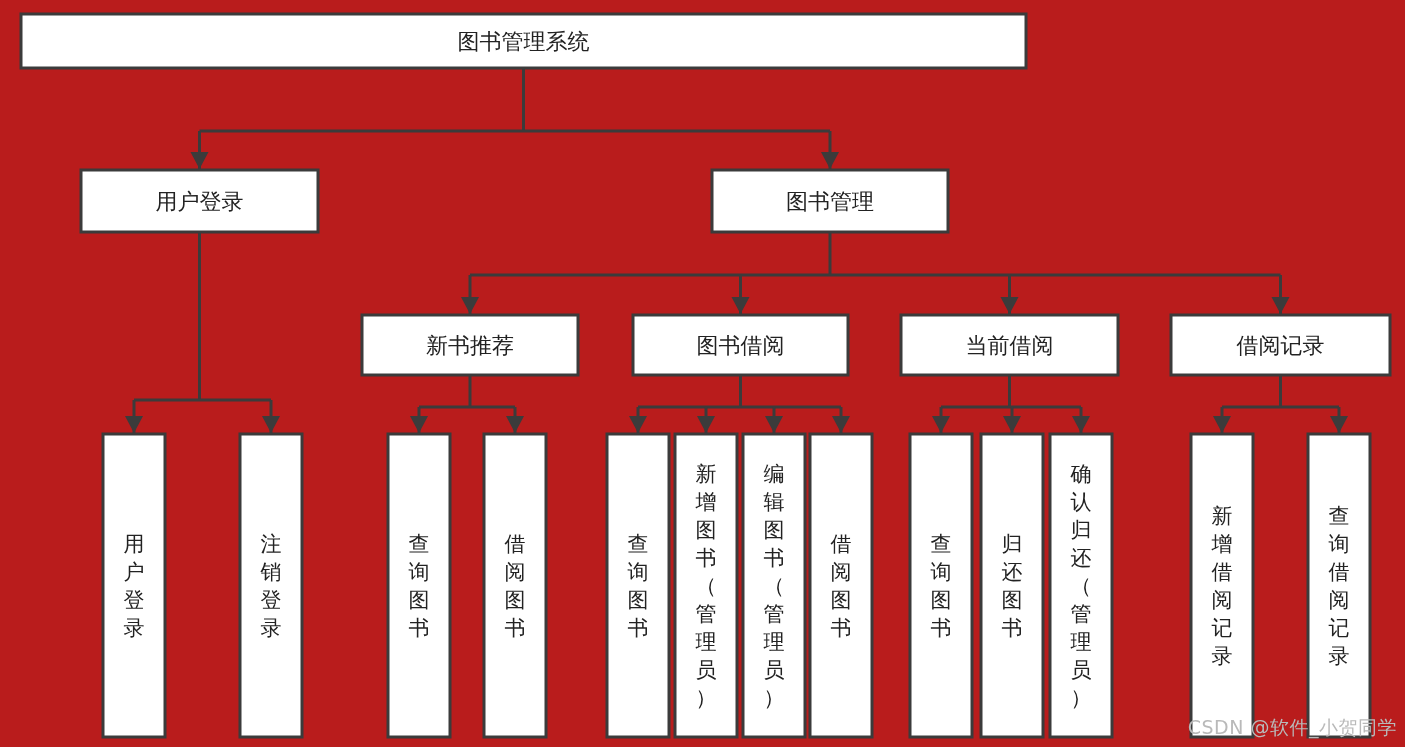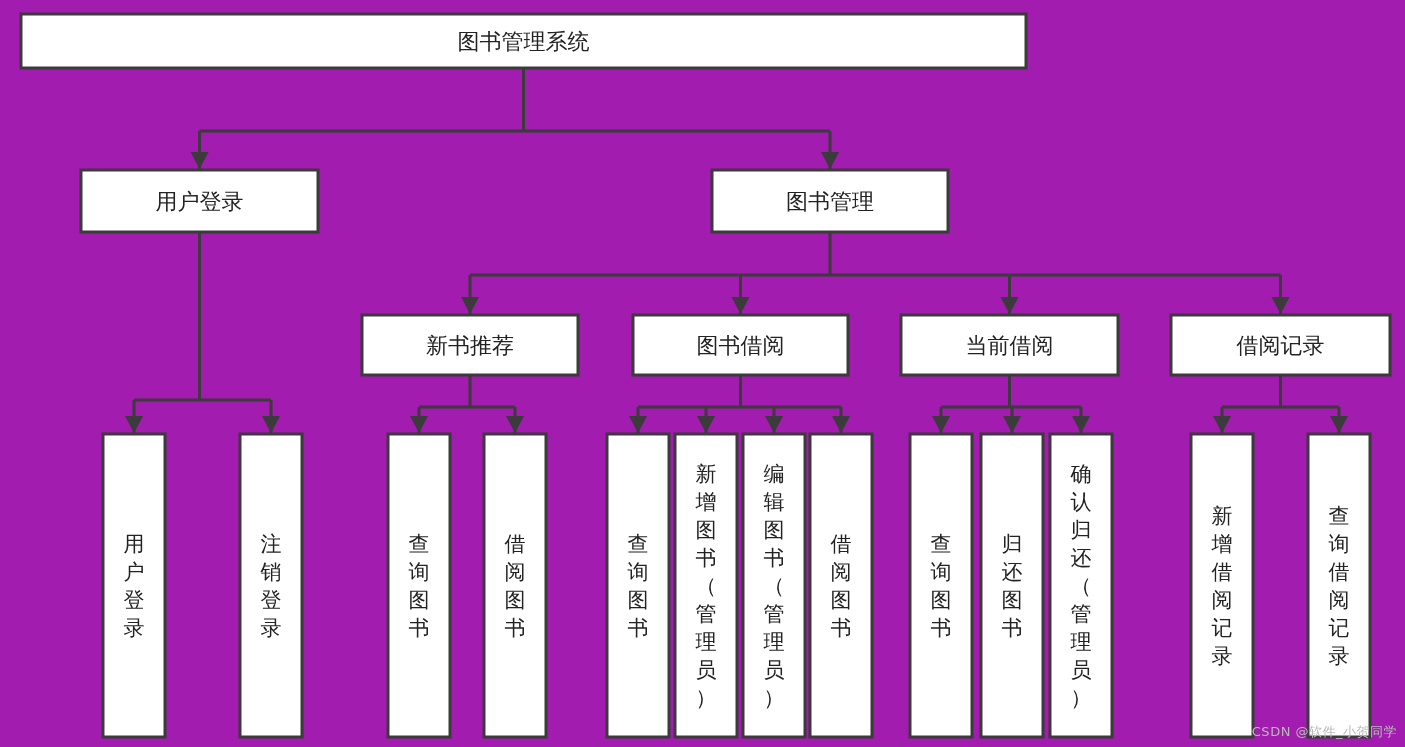--- a/index.html
+++ b/index.html
@@ -10,21 +10,21 @@
   body {
     width: 1405px;
     height: 747px;
     font-family: "DejaVu Sans", "Liberation Sans", sans-serif;
     overflow: hidden;
   }
   #diagram-root {
     position: relative;
     width: 1405px;
     height: 747px;
-    background: #a21caf;
+    background: #b91c1c;
   }
   svg#flowchart {
     position: absolute;
     top: 0;
     left: 0;
     width: 1405px;
     height: 747px;
     display: block;
   }
   .node-rect {
@@ -53,21 +53,21 @@
     font-size: 21px;
     fill: #222222;
     text-anchor: middle;
     dominant-baseline: central;
   }
   .watermark-text {
     position: absolute;
     right: 8px;
     bottom: 6px;
     font-family: "DejaVu Sans", "Liberation Sans", sans-serif;
-    font-size: 13px;
+    font-size: 19px;
     color: #b9b9b9;
     white-space: nowrap;
     letter-spacing: 0.5px;
     user-select: none;
   }
 </style>
 </head>
 <body>
 
 <div id="diagram-root">

